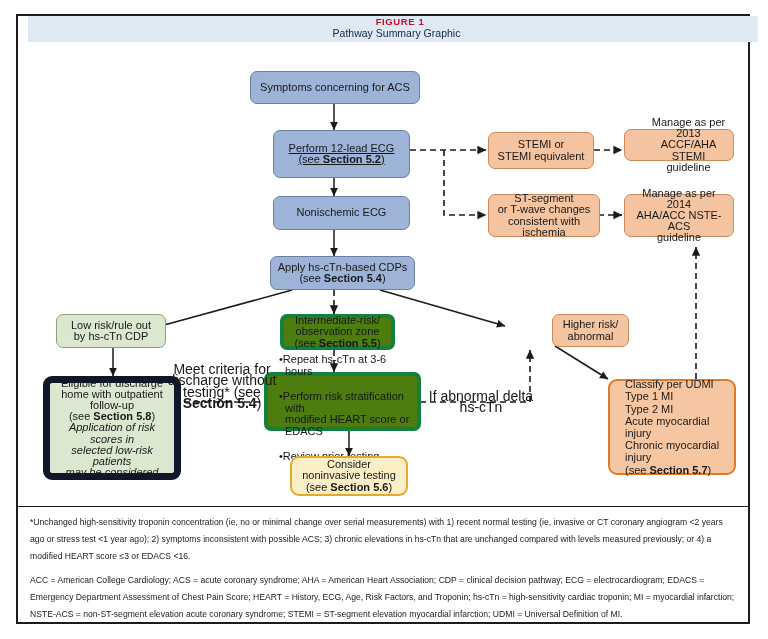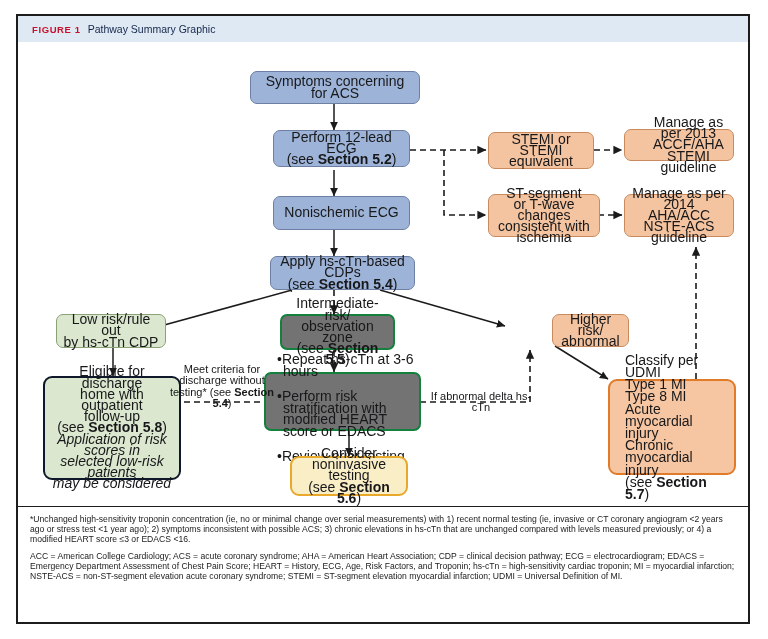--- a/index.html
+++ b/index.html
@@ -5,78 +5,78 @@
   html,body{margin:0;padding:0;background:#ffffff;}
   body{font-family:"Liberation Sans", sans-serif;}
   #page{
     position:relative;width:768px;height:639px;overflow:hidden;background:#ffffff;
   }
   #frame{
     position:absolute;left:16px;top:14px;width:734px;height:610px;
     border:2px solid #1c1c1c;background:#ffffff;box-sizing:border-box;
   }
   #header-band{
-    position:absolute;left:0;top:0;width:100%;height:26px;
+    position:absolute;left:10px;top:0;width:100%;height:26px;
     background:#dfe9f3;box-sizing:border-box;
-    display:flex;align-items:center;
+    display:flex;align-items:center;flex-direction:column;
   }
   #fig-label{
     color:#c8102e;font-weight:bold;font-size:9.5px;letter-spacing:.6px;
     margin-left:14px;
   }
   #fig-title{
     color:#14264a;font-weight:normal;font-size:10.5px;margin-left:7px;
   }
   #canvas{
     position:absolute;left:0;top:26px;width:100%;height:464px;
   }
   #notes{
     position:absolute;left:0;top:490px;width:100%;height:118px;
     border-top:1.5px solid #1c1c1c;box-sizing:border-box;padding:7px 12px 0 12px;
   }
   .note-p{
-    font-size:8.6px;line-height:10px;color:#1a1a1a;margin:0 0 7px 0;
+    font-size:8.6px;line-height:17px;color:#1a1a1a;margin:0 0 7px 0;
     text-align:left;
   }
   .note-p.second{margin-bottom:0;}
 
   
   .box{
     position:absolute;box-sizing:border-box;border-radius:7px;
     display:flex;flex-direction:column;align-items:center;justify-content:center;
-    text-align:center;font-size:14px;line-height:11.2px;color:#18181a;
+    text-align:center;font-size:11px;line-height:11.2px;color:#18181a;
     padding:3px 5px;
   }
   .box.blue{background:#9db4d8;border:1px solid #6d7fa3;}
   .box.peach{background:#f4c4a0;border:1px solid #c98b5e;}
   .box.peach-strong{background:#f6c6a2;border:2px solid #e07b2a;border-radius:9px;}
-  .box.cream{background:#737373;border:2px solid #15803d;}
+  .box.cream{background:#4d7c0f;border:4px solid #15803d;}
   .box.cream-strong{background:#faeec6;border:2px solid #e8a92a;border-radius:9px;}
   .box.green{background:#dbe8cf;border:1px solid #8aa276;}
-  .box.green-strong{background:#dbe8cf;border:2px solid #0f172a;border-radius:9px;}
+  .box.green-strong{background:#dbe8cf;border:7px solid #0f172a;border-radius:9px;}
   .box .ln{display:block;}
   .box b{font-weight:bold;}
   .bullets{
     text-align:left;width:100%;padding-left:6px;box-sizing:border-box;
   }
   .bullets .bl{
     display:block;margin:14px 0 7px 0;text-indent:-6px;padding-left:6px;
     line-height:11.6px;
   }
   .bullets .bl:last-child{margin-bottom:0;}
   .udmi{
     text-align:left;width:100%;padding-left:10px;box-sizing:border-box;
     line-height:12.2px;
   }
   .ital{font-style:italic;display:block;text-align:center;}
   .gap{height:8px;}
 
   
   .elabel{
-    position:absolute;font-size:11px;line-height:11.4px;color:#18181a;
+    position:absolute;font-size:14px;line-height:11.4px;color:#18181a;
     text-align:center;
   }
   .elabel b{font-weight:bold;}
 
   svg#wires{position:absolute;left:0;top:0;width:100%;height:100%;overflow:visible;}
 </style>
 </head>
 <body>
 
 <div id="page">
@@ -132,21 +132,21 @@
           <path d="M402,360 L512,360 L512,308" marker-end="url(#ah)"></path>
 
           <path d="M678,337 L678,205" marker-end="url(#ah)"></path>
         </g>
       </svg>
 
       <div class="box blue" style="left:232px;top:29px;width:170px;height:33px;">
         <span class="ln">Symptoms concerning for ACS</span>
       </div>
 
-      <div class="box blue" style="left:255px;top:88px;width:137px;height:37px;">
+      <div class="box blue" style="left:255px;top:88px;width:137px;height:48px;text-decoration:underline;">
         <span class="ln">Perform 12-lead ECG</span>
         <span class="ln"><span>(see </span><b>Section 5.2</b><span>)</span></span>
       </div>
 
       <div class="box blue" style="left:255px;top:154px;width:137px;height:34px;">
         <span class="ln">Nonischemic ECG</span>
       </div>
 
       <div class="box blue" style="left:252px;top:214px;width:145px;height:34px;">
         <span class="ln">Apply hs-cTn-based CDPs</span>
@@ -214,21 +214,21 @@
 
       <div class="box peach" style="left:487px;top:272px;width:77px;height:33px;margin-left:47px;">
         <span class="ln">Higher risk/</span>
         <span class="ln">abnormal</span>
       </div>
 
       <div class="box peach-strong" style="left:590px;top:337px;width:128px;height:96px;align-items:flex-start;">
         <div class="udmi">
           <span class="ln">Classify per UDMI</span>
           <span class="ln">Type 1 MI</span>
-          <span class="ln">Type 8 MI</span>
+          <span class="ln">Type 2 MI</span>
           <span class="ln">Acute myocardial injury</span>
           <span class="ln">Chronic myocardial injury</span>
           <span class="ln"><span>(see </span><b>Section 5.7</b><span>)</span></span>
         </div>
       </div>
 
       <div class="elabel" style="left:148px;top:322px;width:112px;">
         <span class="ln">Meet criteria for</span>
         <span class="ln">discharge without</span>
         <span class="ln">testing*</span>

